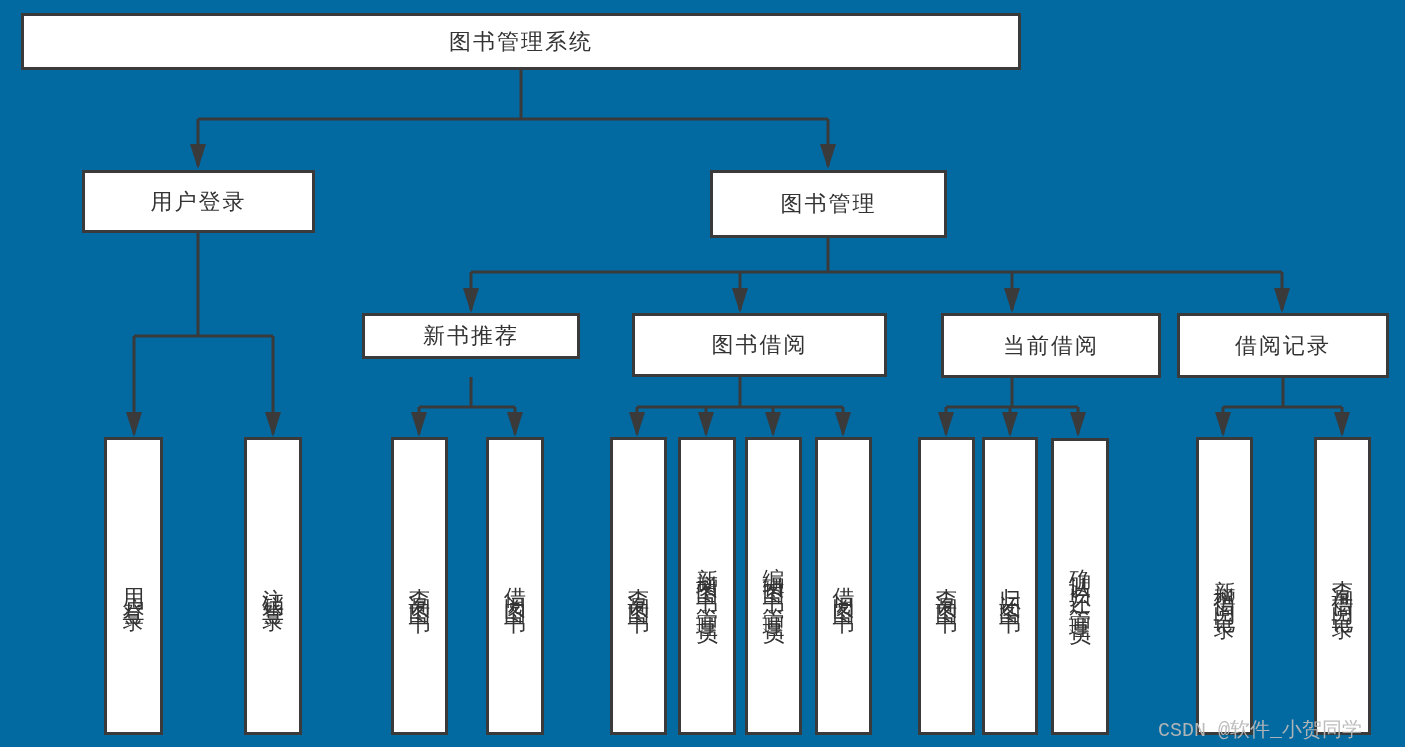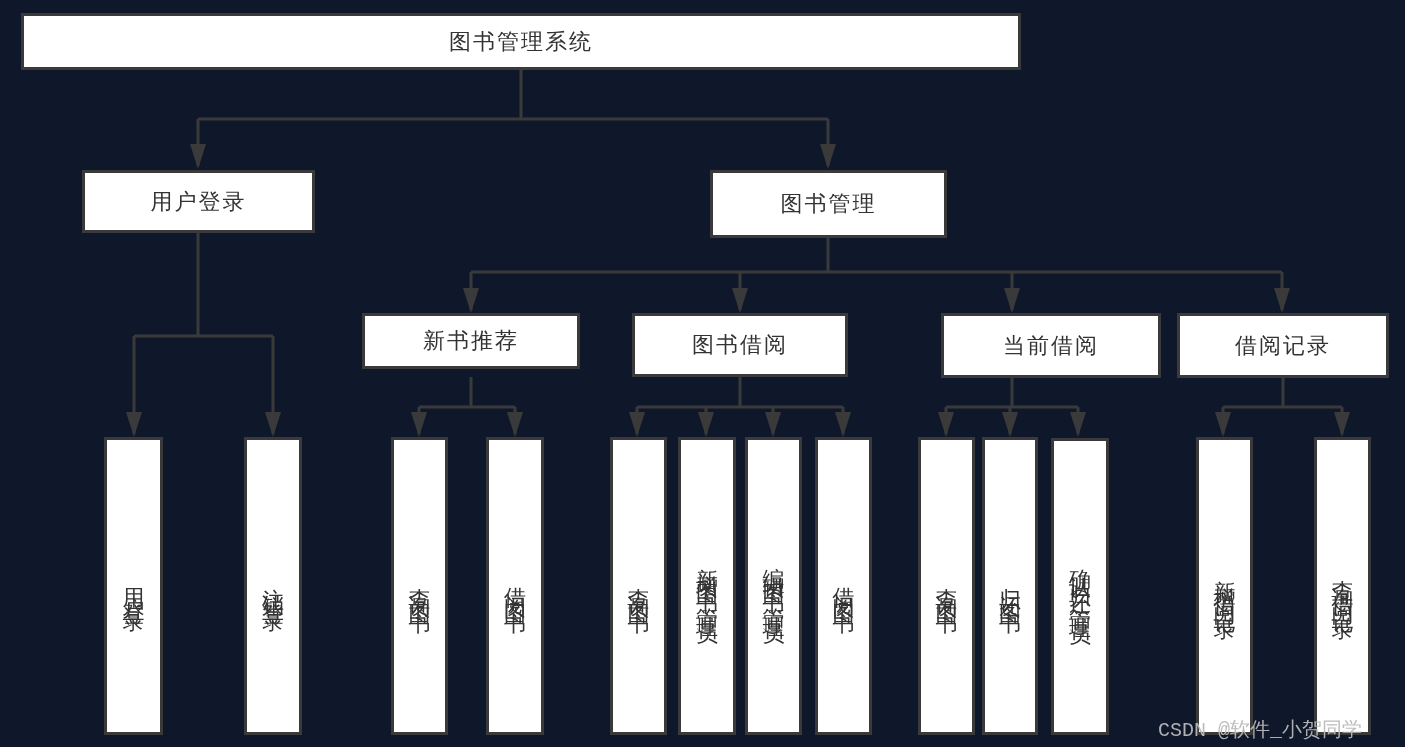--- a/index.html
+++ b/index.html
@@ -1,21 +1,21 @@
 <!DOCTYPE html>
 <html><head>
 <meta charset="utf-8">
 <title>图书管理系统 功能结构图</title>
 <style>
   html, body { margin: 0; padding: 0; background: #ffffff; }
   .canvas {
     position: relative;
     width: 1405px;
     height: 747px;
-    background: #0f172a;
+    background: #0369a1;
     font-family: "Liberation Sans", "DejaVu Sans", sans-serif;
     overflow: hidden;
   }
   .connectors {
     position: absolute;
     left: 0; top: 0;
     width: 1405px; height: 747px;
     pointer-events: none;
   }
   .box {
@@ -93,24 +93,24 @@
     <span>图书管理系统</span>
   </div>
 
   <div class="box hbox" style="left:82px; top:170px; width:233px; height:63px;">
     <span>用户登录</span>
   </div>
   <div class="box hbox" style="left:710px; top:170px; width:237px; height:68px;">
     <span>图书管理</span>
   </div>
 
-  <div class="box hbox" style="left:362px; top:313px; width:218px; height:56px;">
+  <div class="box hbox" style="left:362px; top:313px; width:218px; height:46px;">
     <span>新书推荐</span>
   </div>
-  <div class="box hbox" style="left:632px; top:313px; width:216px; height:64px;">
+  <div class="box hbox" style="left:632px; top:313px; width:255px; height:64px;">
     <span>图书借阅</span>
   </div>
   <div class="box hbox" style="left:902px; top:313px; width:220px; height:65px;margin-left:39px;">
     <span>当前借阅</span>
   </div>
   <div class="box hbox" style="left:1177px; top:313px; width:212px; height:65px;">
     <span>借阅记录</span>
   </div>
 
   <div class="box vbox" style="left:104px; top:437px; width:59px; height:298px;">

